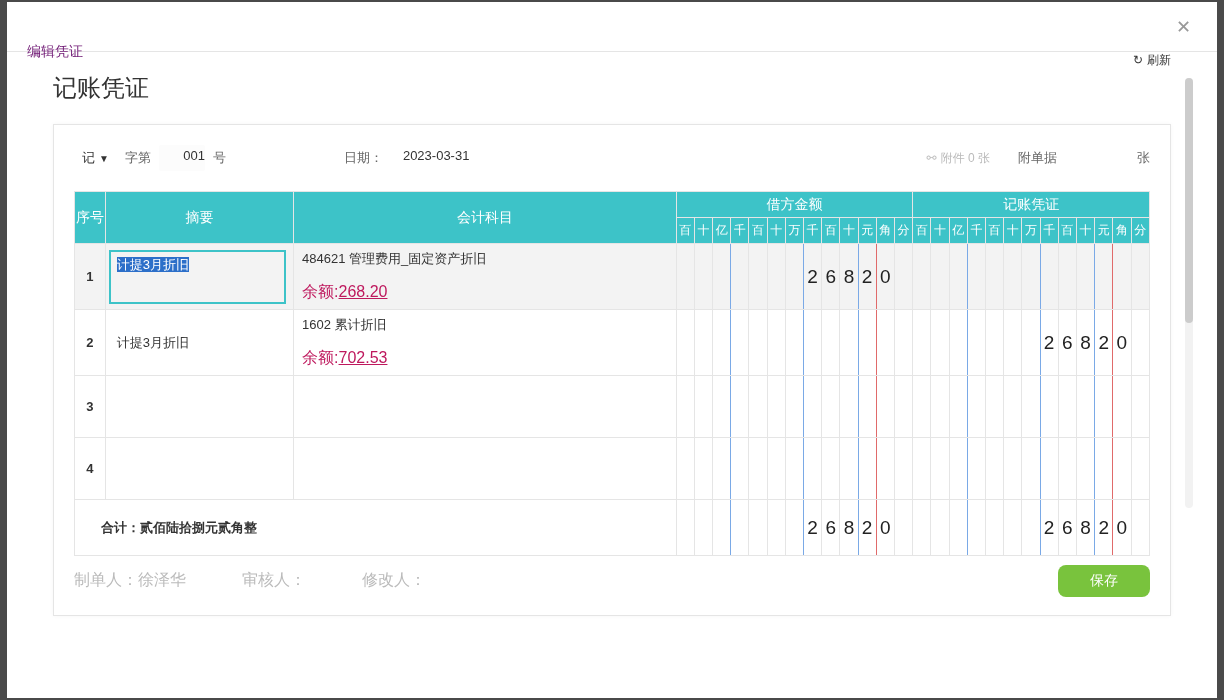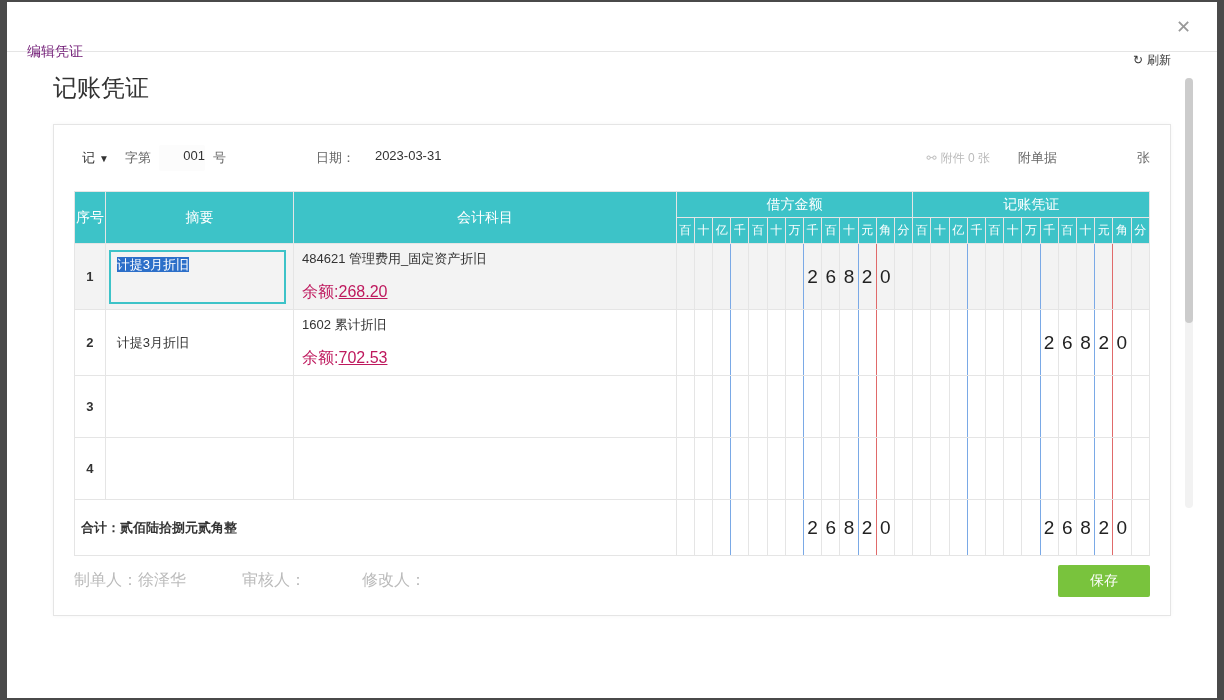--- a/index.html
+++ b/index.html
@@ -13,21 +13,21 @@
     .refresh-icon { display: inline-block; margin-right: 4px; }
     .page-title { font-size: 24px; color: #333; font-weight: 400; margin-bottom: 20px; }
     .card { border: 1px solid #e5e5e5; padding: 20px 20px 24px; box-shadow: 0 0 4px rgba(0,0,0,.04); }
     .header-row { display: flex; align-items: center; gap: 8px; font-size: 13px; margin-bottom: 20px; }
     .header-row .lbl { color: #666; }
     .header-row .spacer { flex: 1; }
     .sel { display: inline-flex; align-items: center; padding: 4px 8px; cursor: pointer; }
     .caret { margin-left: 4px; font-size: 10px; color: #333; }
     .seq { width: 46px; height: 26px; text-align: right; background: #fcfcfc; border-radius: 2px; padding: 3px 0; }
     .date { width: 88px; height: 26px; padding: 3px 6px; text-align: left; }
-    .date-lbl { margin-left: 82px; margin-right: 6px; }
+    .date-lbl { margin-left: 110px; margin-right: 6px; }
     .attach { color: #bbb; font-size: 12px; }
     .clip { display: inline-block; margin-right: 4px; font-size: 12px; }
     .attach2 { color: #666; margin-left: 20px; }
     .underline-box { display: inline-block; width: 56px; border-bottom: 1px solid transparent; height: 20px; }
     .sheet { color: #666; margin-left: 8px; }
     table.voucher { width: 100%; border-collapse: collapse; table-layout: fixed; }
     table.voucher th, table.voucher td { border: 1px solid #e5e5e5; }
     th.hdr { background: #3dc3c8; color: #fff; font-weight: 400; font-size: 13px; height: 26px; text-align: center; }
     th.hdr.top { font-size: 14px; }
     th.sub { background: #3dc3c8; color: #fff; font-weight: 400; font-size: 12px; height: 26px; text-align: center; }
@@ -43,24 +43,24 @@
     .abs-text { padding: 6px 8px; font-size: 13px; color: #333; }
     .acc-cell { padding: 6px 8px; }
     .acc-text { font-size: 13px; color: #333; margin-bottom: 14px; }
     .acc-bal { font-size: 16px; color: #be185d; }
     .acc-bal .underline { text-decoration: underline; }
     td.dig { text-align: center; font-family: Arial; font-size: 19px; color: #222; font-weight: 400; border-left: 1px solid #e9e9e9; border-right: 1px solid #e9e9e9; padding: 0; }
     td.dig.b1 { border-right: 1px solid #7aa9e6; } 
     td.dig.b2 { border-right: 1px solid #e06a6a; }
     tr.totalrow td { height: 56px; }
     .total-label { font-size: 13px; padding-left: 6px; font-weight: bold; }
-    .total-label .key { font-weight: bold; }
+    .total-label .key { font-weight: bold; margin-left: 20px; }
     .footer-meta { margin-top: 14px; font-size: 16px; color: #bbb; display: flex; gap: 56px; }
     .footer-meta .val { color: #bbb; }
-    .save-btn { position: absolute; right: 20px; bottom: 18px; background: #79c33d; color: #fff; border: none; border-radius: 2px; width: 92px; height: 32px; font-size: 14px; cursor: pointer; }
+    .save-btn { position: absolute; right: 20px; bottom: 18px; background: #79c33d; color: #fff; border: none; border-radius: 8px; width: 92px; height: 32px; font-size: 14px; cursor: pointer; }
     .card { position: relative; }
     .scrollbar { position: absolute; right: 24px; top: 76px; width: 8px; height: 430px; background: #f2f2f2; border-radius: 4px; }
     .scrollbar .thumb { position: absolute; top: 0; left: 0; width: 8px; height: 245px; background: #ccc; border-radius: 4px; }
   </style>
 </head>
 <body>
 
 <div class="modal">
   <div class="titlebar">
     <div class="title">编辑凭证</div>

